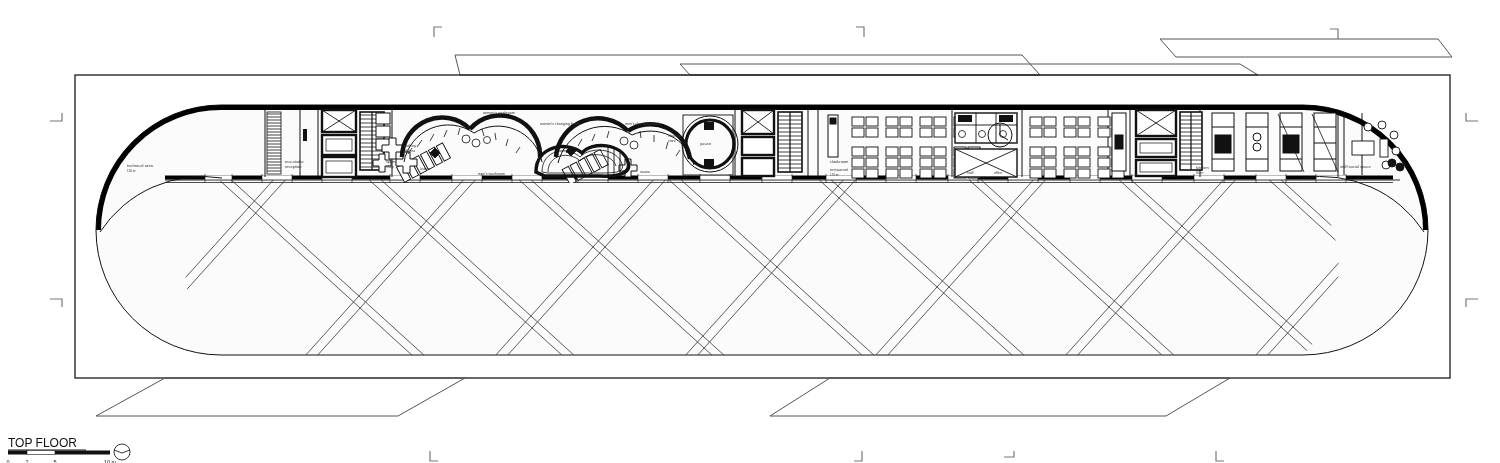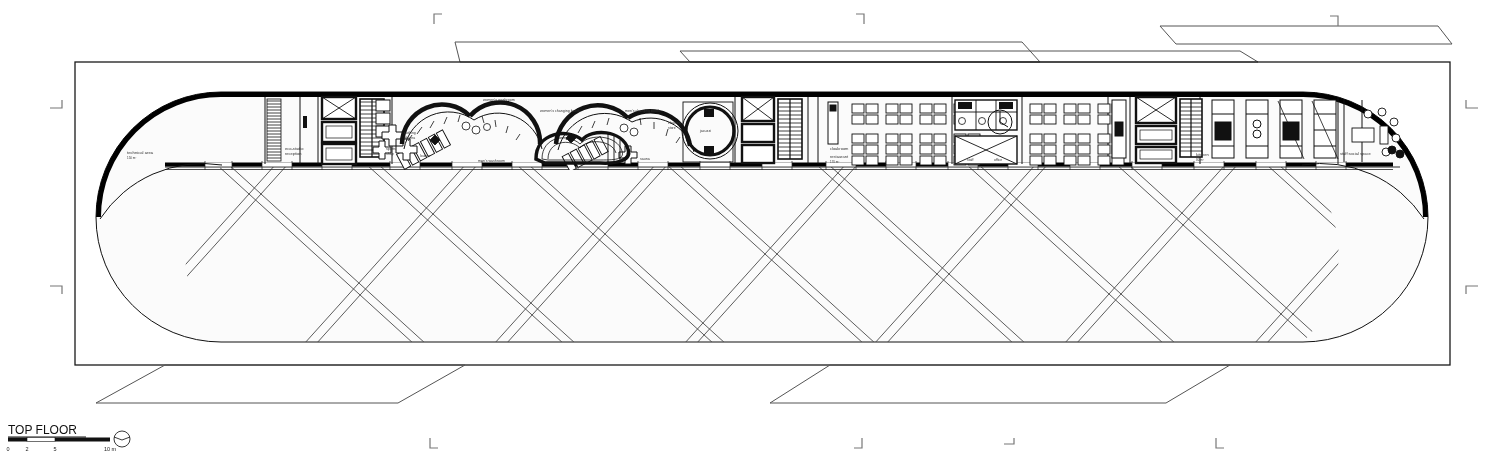--- a/index.html
+++ b/index.html
@@ -10,21 +10,21 @@
   }
   body {
     width: 1500px;
     height: 463px;
     font-family: "Liberation Sans", sans-serif;
     overflow: hidden;
     position: relative;
   }
   #sheet {
     position: absolute;
-    left: 0; top: 4px;
+    left: 0; top: 17px;
     width: 1500px;
     height: 352px;
     border-radius: 21px;
   }
   svg#plan {
     display: block;
     width: 1500px;
     height: 463px;
   }
 </style>

